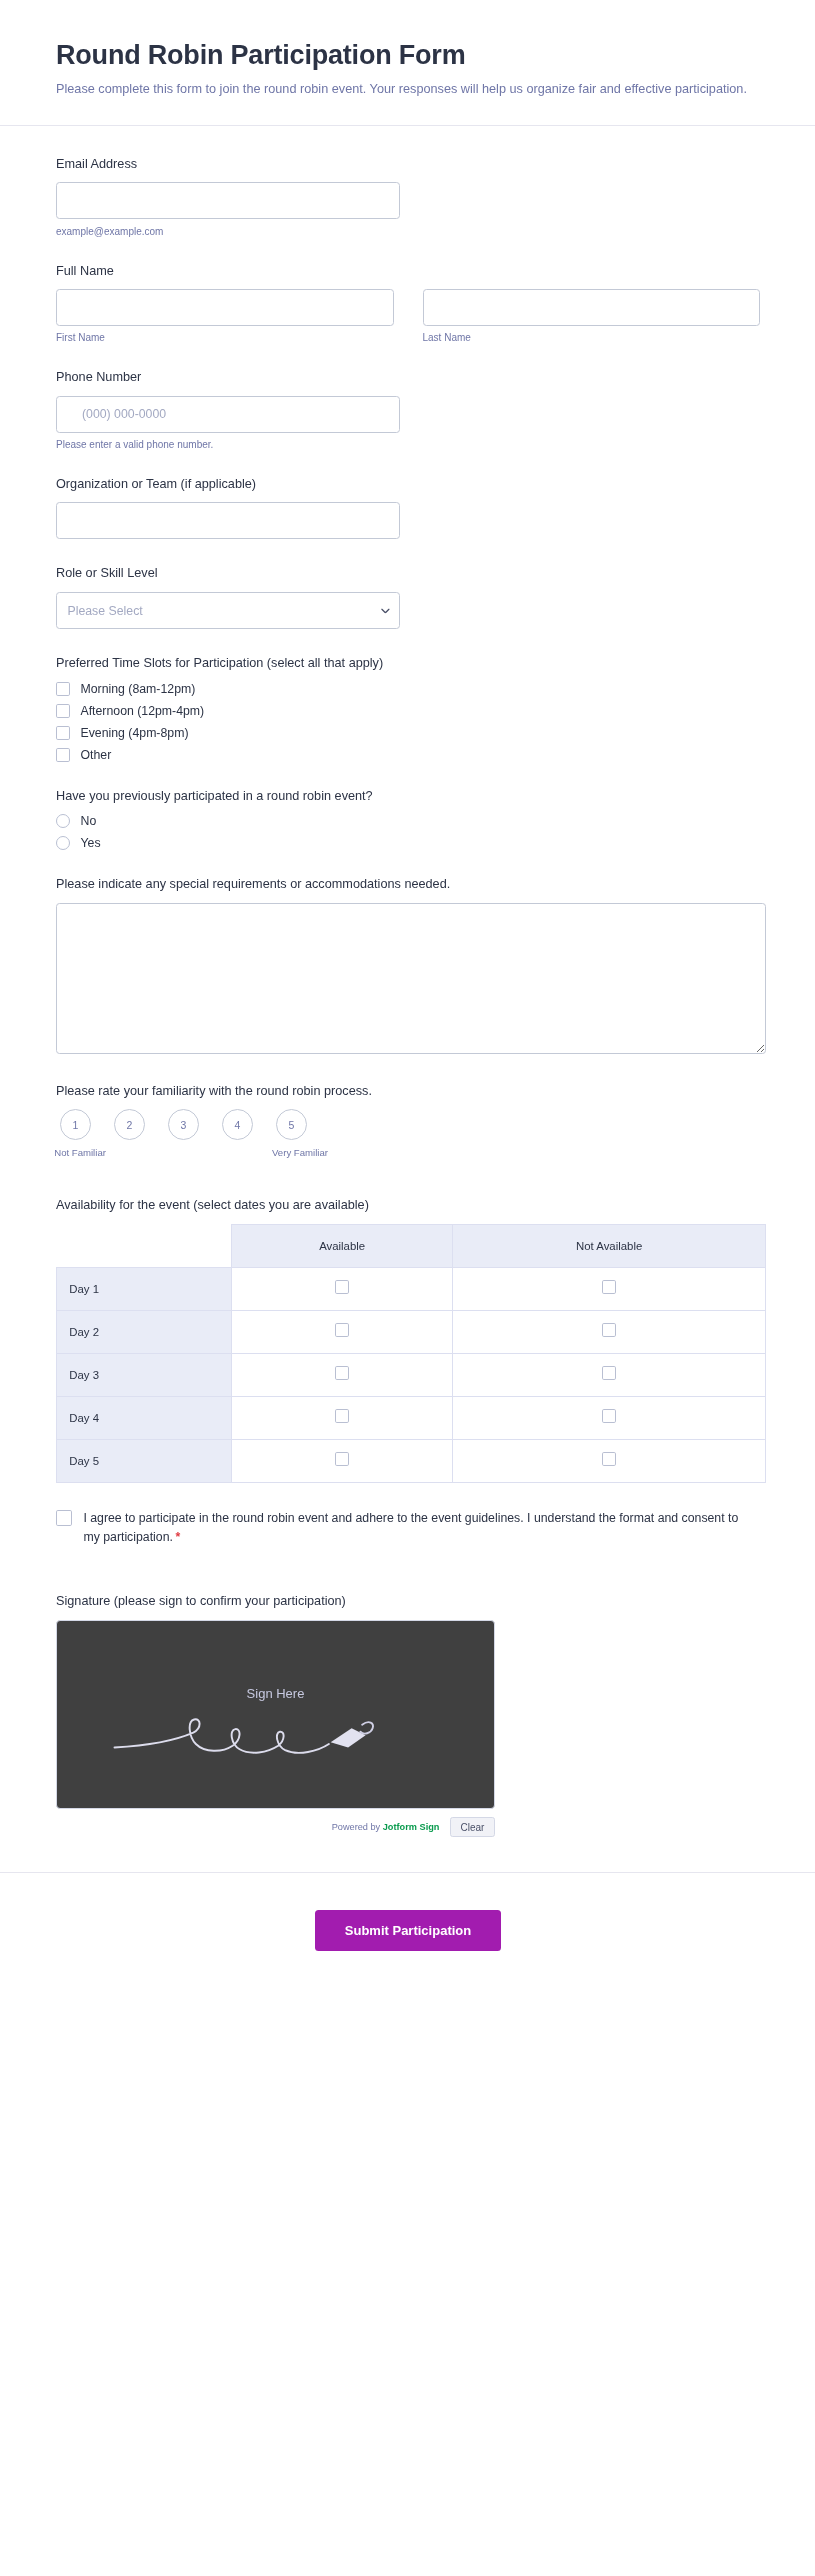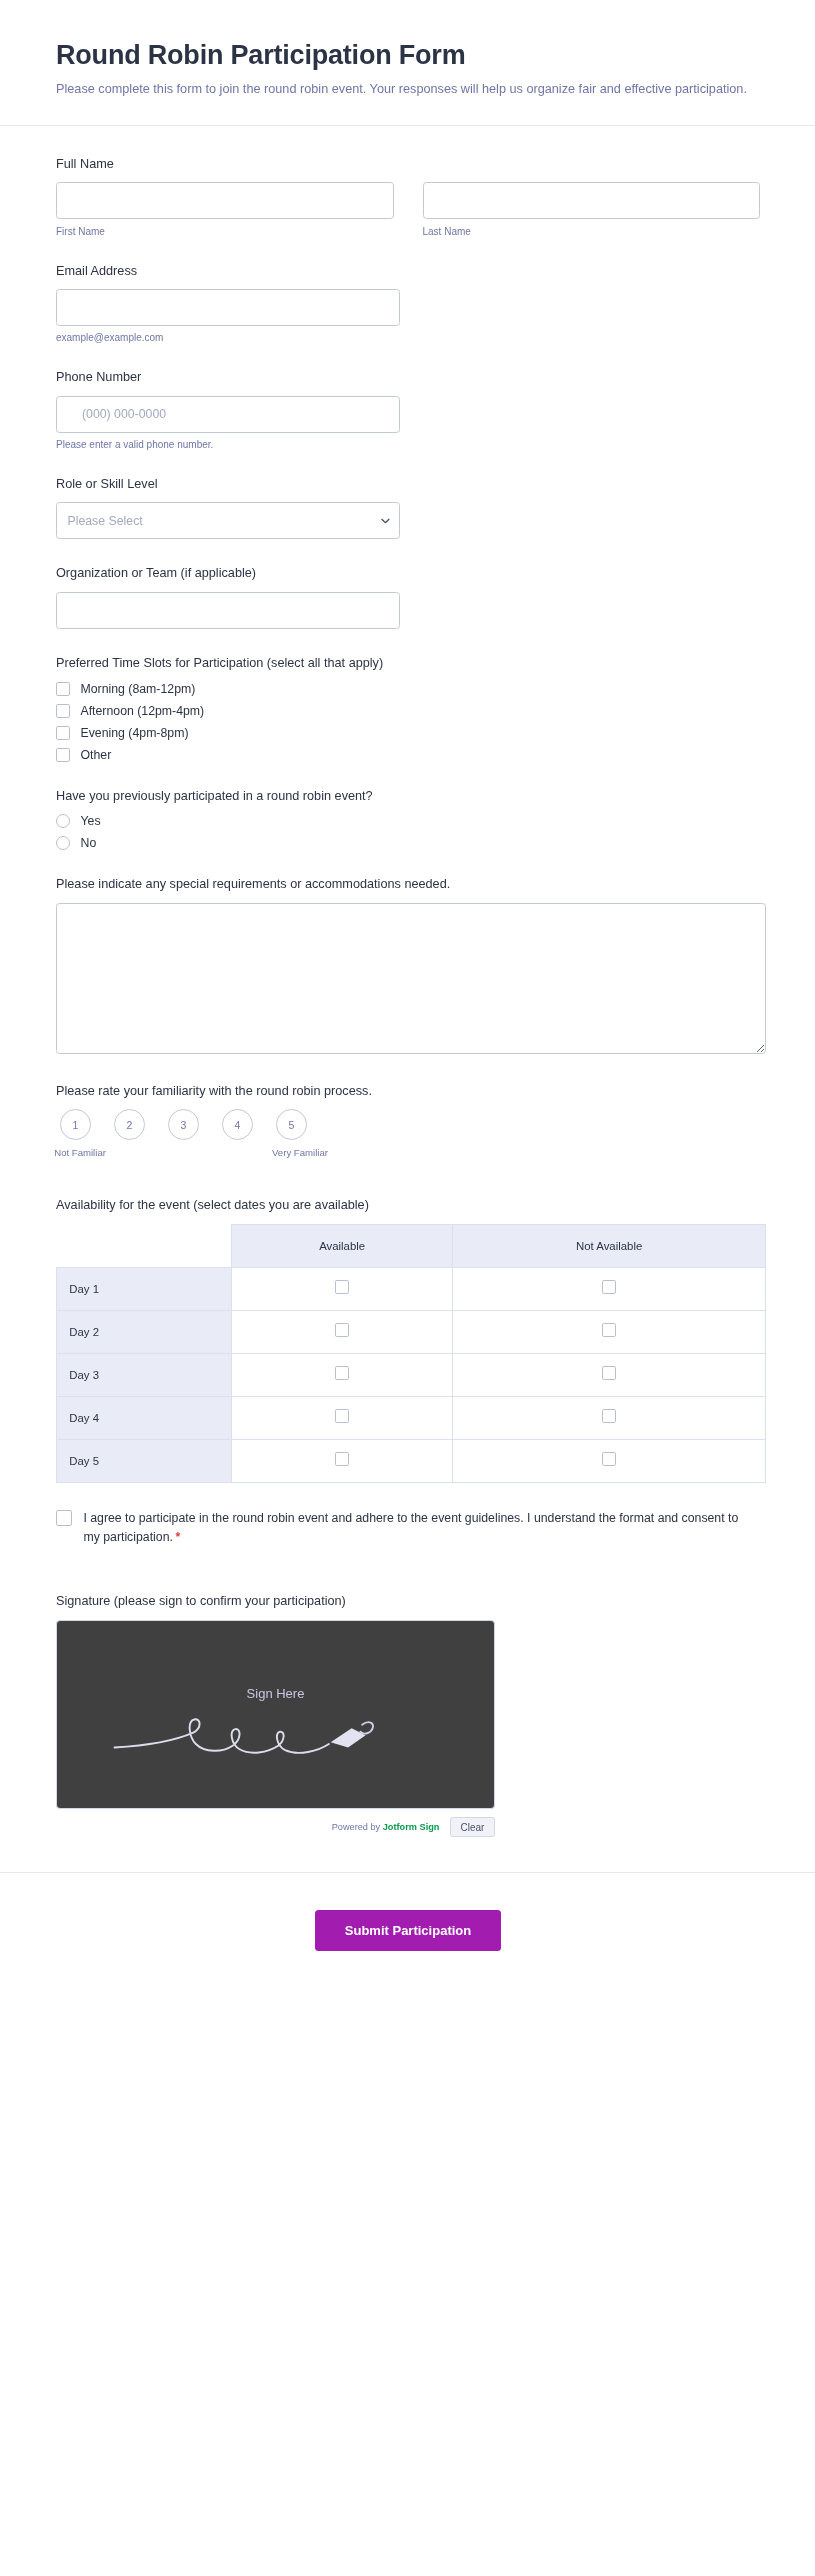--- a/index.html
+++ b/index.html
@@ -274,63 +274,63 @@
 <div class="page">
 
   <div class="form-header">
     <h1 class="form-title">Round Robin Participation Form</h1>
     <p class="form-subtitle">Please complete this form to join the round robin event. Your responses will help us organize fair and effective participation.</p>
   </div>
 
   <div class="form-body">
 
     <div class="field">
+      <span class="field-label">Email Address</span>
+      <input class="text-input w-short" type="text" placeholder="" style="">
+      <span class="sub-label">example@example.com</span>
+    </div>
+
+    <div class="field">
       <span class="field-label">Full Name</span>
       <div class="name-row">
         <div class="name-col">
           <input class="text-input" type="text" placeholder="" style="">
           <span class="sub-label">First Name</span>
         </div>
         <div class="name-col">
           <input class="text-input" type="text" placeholder="" style="">
           <span class="sub-label">Last Name</span>
         </div>
       </div>
     </div>
 
     <div class="field">
-      <span class="field-label">Email Address</span>
-      <input class="text-input w-short" type="text" placeholder="" style="">
-      <span class="sub-label">example@example.com</span>
-    </div>
-
-    <div class="field">
       <span class="field-label">Phone Number</span>
       <input class="text-input w-short" type="text" placeholder="(000) 000-0000" style="">
       <span class="sub-label">Please enter a valid phone number.</span>
+    </div>
+
+    <div class="field">
+      <span class="field-label">Organization or Team (if applicable)</span>
+      <input class="text-input w-short" type="text" placeholder="" style="">
     </div>
 
     <div class="field">
       <span class="field-label">Role or Skill Level</span>
       <div class="select-wrap">
         <select class="select-input">
           <option>Please Select</option>
         </select>
         <svg class="select-arrow" viewBox="0 0 10 6">
           <path d="M1 1 L5 5 L9 1" fill="none" stroke="#4a5068" stroke-width="1.4" stroke-linecap="round"></path>
         </svg>
       </div>
     </div>
 
     <div class="field">
-      <span class="field-label">Organization or Team (if applicable)</span>
-      <input class="text-input w-short" type="text" placeholder="" style="">
-    </div>
-
-    <div class="field">
       <span class="field-label">Preferred Time Slots for Participation (select all that apply)</span>
       <div class="opt-row">
         <span class="box"></span>
         <span class="opt-label">Morning (8am-12pm)</span>
       </div>
       <div class="opt-row">
         <span class="box"></span>
         <span class="opt-label">Afternoon (12pm-4pm)</span>
       </div>
       <div class="opt-row">
@@ -340,25 +340,25 @@
       <div class="opt-row">
         <span class="box"></span>
         <span class="opt-label">Other</span>
       </div>
     </div>
 
     <div class="field">
       <span class="field-label">Have you previously participated in a round robin event?</span>
       <div class="opt-row">
         <span class="circle"></span>
+        <span class="opt-label">No</span>
+      </div>
+      <div class="opt-row">
+        <span class="circle"></span>
         <span class="opt-label">Yes</span>
-      </div>
-      <div class="opt-row">
-        <span class="circle"></span>
-        <span class="opt-label">No</span>
       </div>
     </div>
 
     <div class="field">
       <span class="field-label">Please indicate any special requirements or accommodations needed.</span>
       <textarea class="area-input" placeholder="" style=""></textarea>
     </div>
 
     <div class="field">
       <span class="field-label">Please rate your familiarity with the round robin process.</span>

